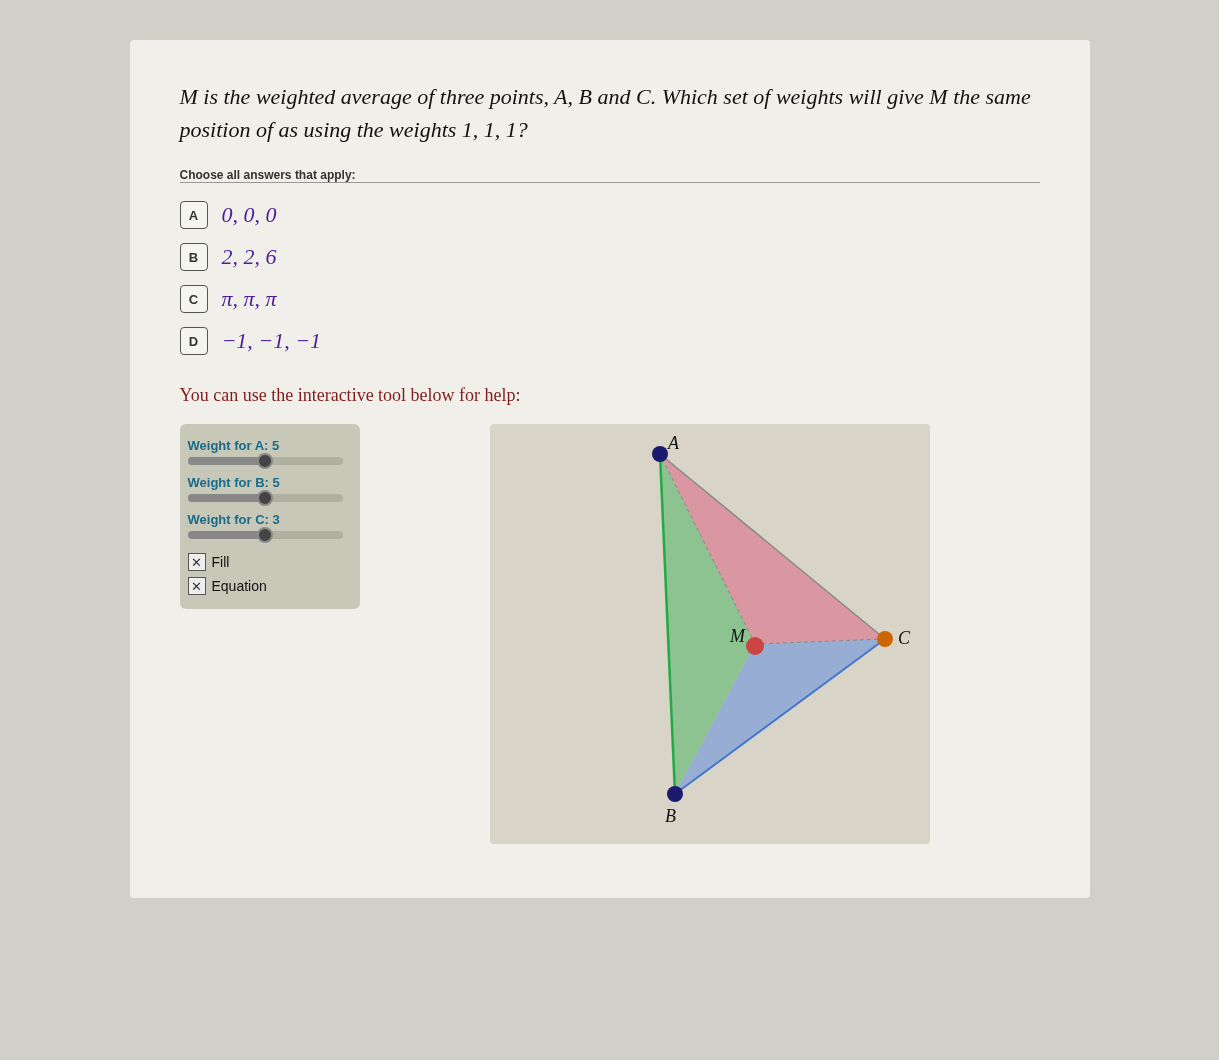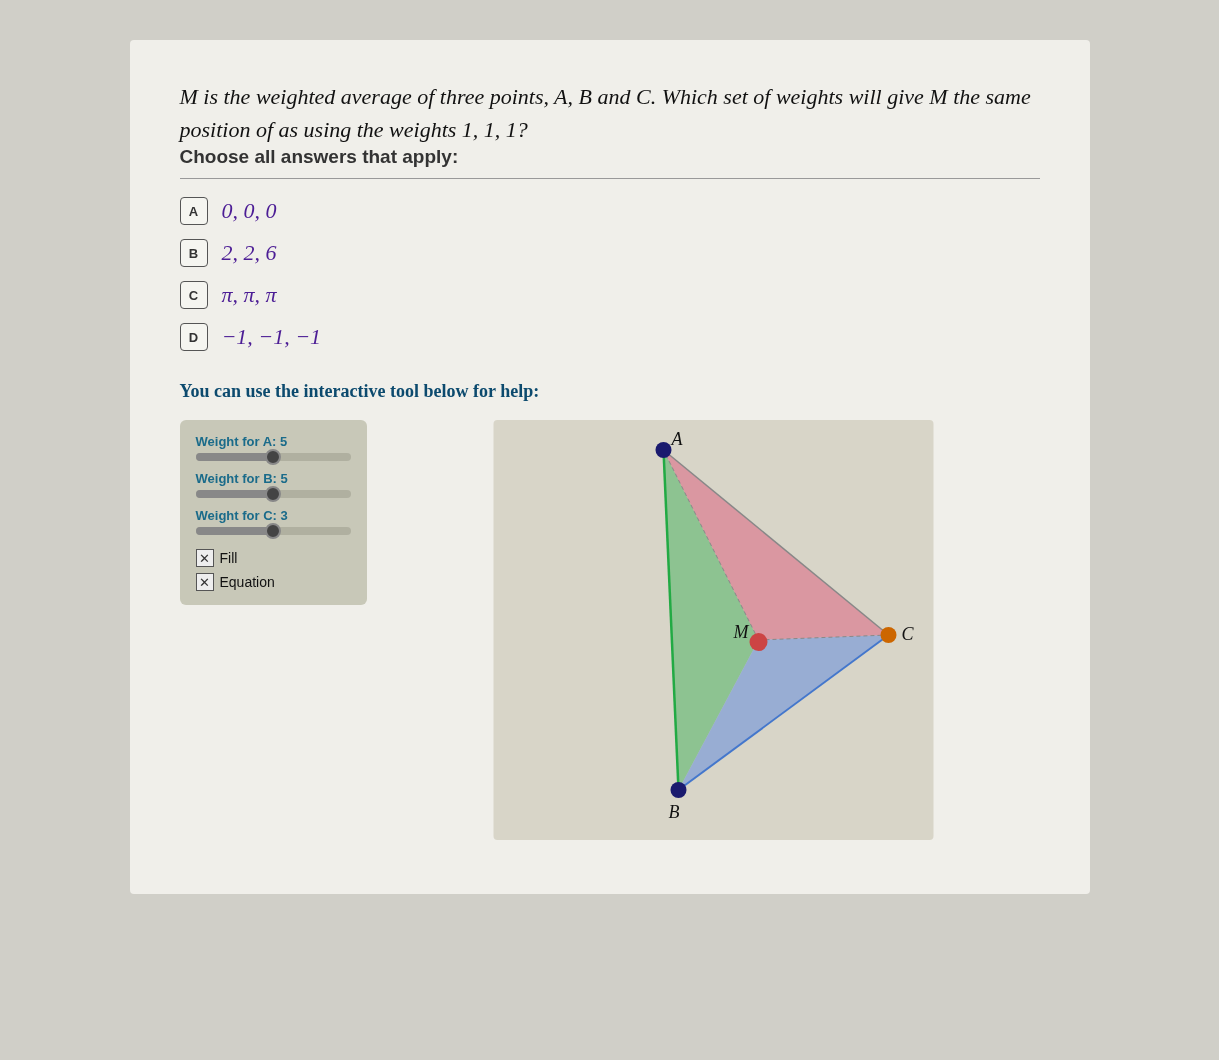--- a/index.html
+++ b/index.html
@@ -17,29 +17,29 @@
       background: #f0efea;
       border-radius: 4px;
       padding: 40px 50px 50px 50px;
       max-width: 960px;
       width: 100%;
     }
     .question-text {
       font-size: 22px;
       line-height: 1.5;
       color: #111;
+      margin-bottom: 22px;
       font-style: italic;
     }
     .question-text em { font-style: italic; }
     .choose-label {
-      font-size: 19px;
+      font-size: 12px;
       font-weight: bold;
       font-family: Arial, sans-serif;
       color: #333;
-      margin-bottom: 10px;
     }
     .divider {
       border: none;
       border-top: 1.5px solid #999;
       margin-bottom: 18px;
     }
     .answer-list {
       list-style: none;
       margin-bottom: 30px;
     }
@@ -64,34 +64,33 @@
       background: #f5f5f0;
       flex-shrink: 0;
     }
     .answer-text {
       font-size: 22px;
       color: #4c1d95;
       font-style: italic;
     }
     .interactive-label {
       font-size: 18px;
-      color: #0c4a6e;
+      color: #7f1d1d;
       margin-bottom: 18px;
       font-family: Georgia, serif;
-      font-weight: bold;
     }
     .interactive-tool {
       display: flex;
       gap: 20px;
       align-items: flex-start;
     }
     .controls-panel {
       background: #c8c8b8;
       border-radius: 6px;
-      padding: 14px 16px;
+      padding: 14px 8px;
       min-width: 180px;
       display: flex;
       flex-direction: column;
       gap: 10px;
     }
     .slider-group {
       display: flex;
       flex-direction: column;
       gap: 4px;
     }

